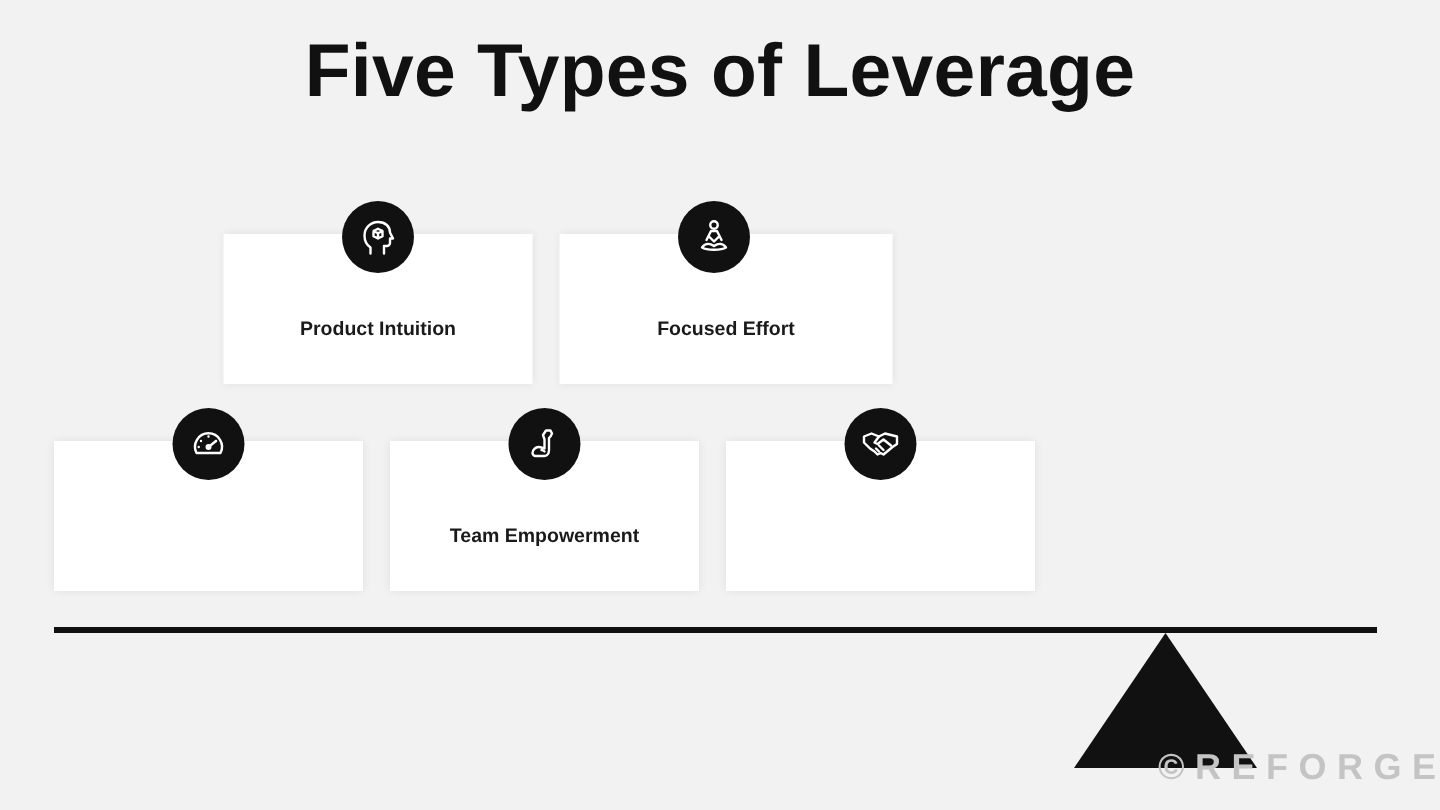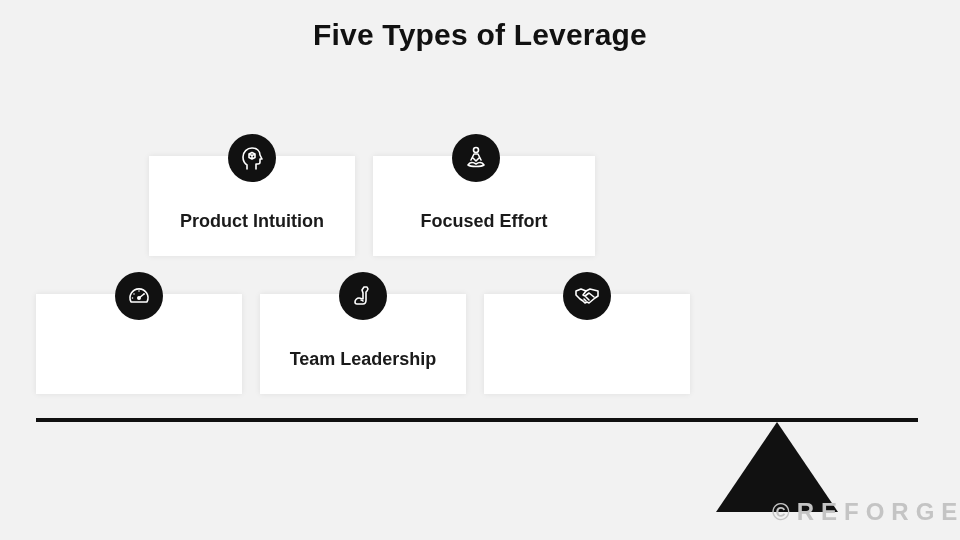--- a/index.html
+++ b/index.html
@@ -1,19 +1,19 @@
 <!DOCTYPE html>
 <html><head>
 <meta charset="utf-8">
 <style>
   html,body{margin:0;padding:0;}
   body{width:960px;height:540px;background:#f2f2f2;position:relative;overflow:hidden;font-family:"Liberation Sans",sans-serif;color:#111;}
-  .title{position:absolute;left:0;top:18px;width:960px;text-align:center;font-size:30px;font-weight:bold;letter-spacing:0.2px;color:#111;}
+  .title{position:absolute;left:0;top:18px;width:960px;text-align:center;font-size:50px;font-weight:bold;letter-spacing:0.2px;color:#111;}
   .card{position:absolute;width:206px;height:100px;background:#fff;box-shadow:0 0 6px rgba(0,0,0,0.08);}
-  .card .label{position:absolute;left:0;right:0;top:55px;text-align:center;font-size:18px;font-weight:bold;color:#1a1a1a;white-space:nowrap;}
+  .card .label{position:absolute;left:0;right:0;top:55px;text-align:center;font-size:13px;font-weight:bold;color:#1a1a1a;white-space:nowrap;}
   .icon{position:absolute;left:79px;top:-22px;width:48px;height:48px;border-radius:50%;background:#111;display:flex;align-items:center;justify-content:center;}
   .icon svg{width:28px;height:28px;}
   .beam{position:absolute;left:36px;top:418px;width:882px;height:4px;background:#111;}
   .fulcrum{position:absolute;left:716px;top:422px;width:0;height:0;border-left:61px solid transparent;border-right:61px solid transparent;border-bottom:90px solid #111;}
   .brand{position:absolute;left:772px;top:498px;font-size:24px;font-weight:bold;color:#c4c4c4;letter-spacing:7px;}
 </style>
 </head>
 <body>
 
 <div class="title">Five Types of Leverage</div>
@@ -50,21 +50,21 @@
   </div>
 </div>
 
 <div class="card" style="left:260px;top:294px;">
   <div class="icon">
     <svg viewBox="0 0 28 28" fill="none" stroke="#fff" stroke-width="1.6" stroke-linecap="round" stroke-linejoin="round">
       <path d="M15 5h3l1 2-1 2-1 1v8c0 2-1 4-3 4H8c-1 0-2-1-2-2 0-2 2-4 4-4 2 0 3 1 4 1v-6l-1-3z"></path>
       <path d="M12 18c1 0 2 1 2 1"></path>
     </svg>
   </div>
-  <div class="label">Team Leadership</div>
+  <div class="label">Team Empowerment</div>
 </div>
 
 <div class="card" style="left:484px;top:294px;">
   <div class="icon">
     <svg viewBox="0 0 28 28" fill="none" stroke="#fff" stroke-width="1.6" stroke-linecap="round" stroke-linejoin="round">
       <path d="M3 9l5-2 5 2 4-2 8 2v5l-3 2-6 5-2-1-2 1-2-2-3-2-4-4z"></path>
       <path d="M13 9l-3 4 2 1 4-3 5 4 M11 17l2 2 M13 15l3 3"></path>
     </svg>
   </div>
 </div>

